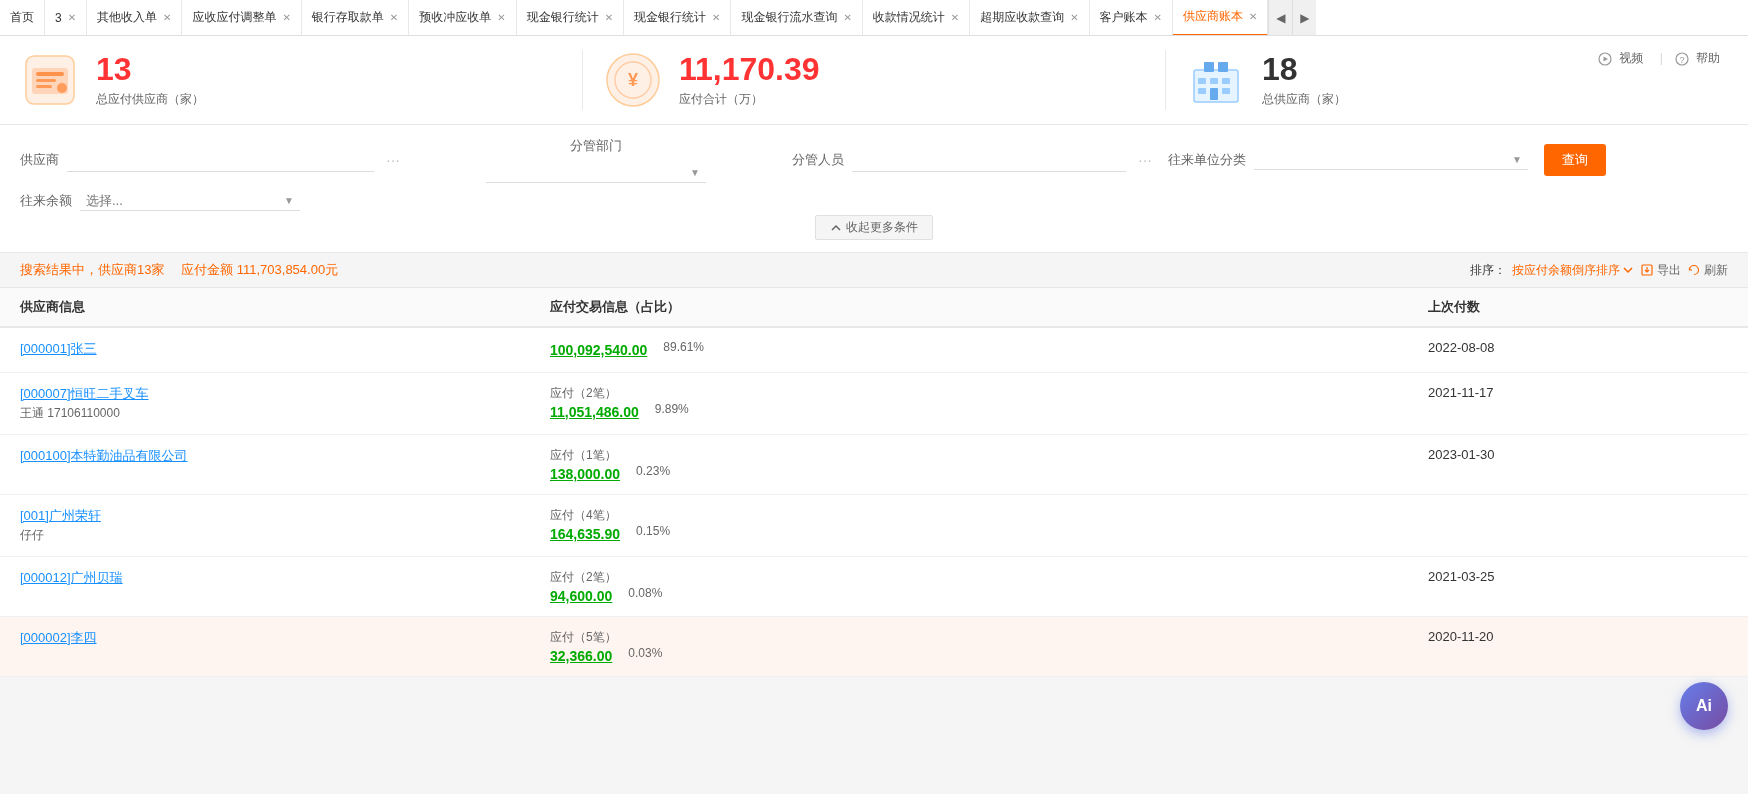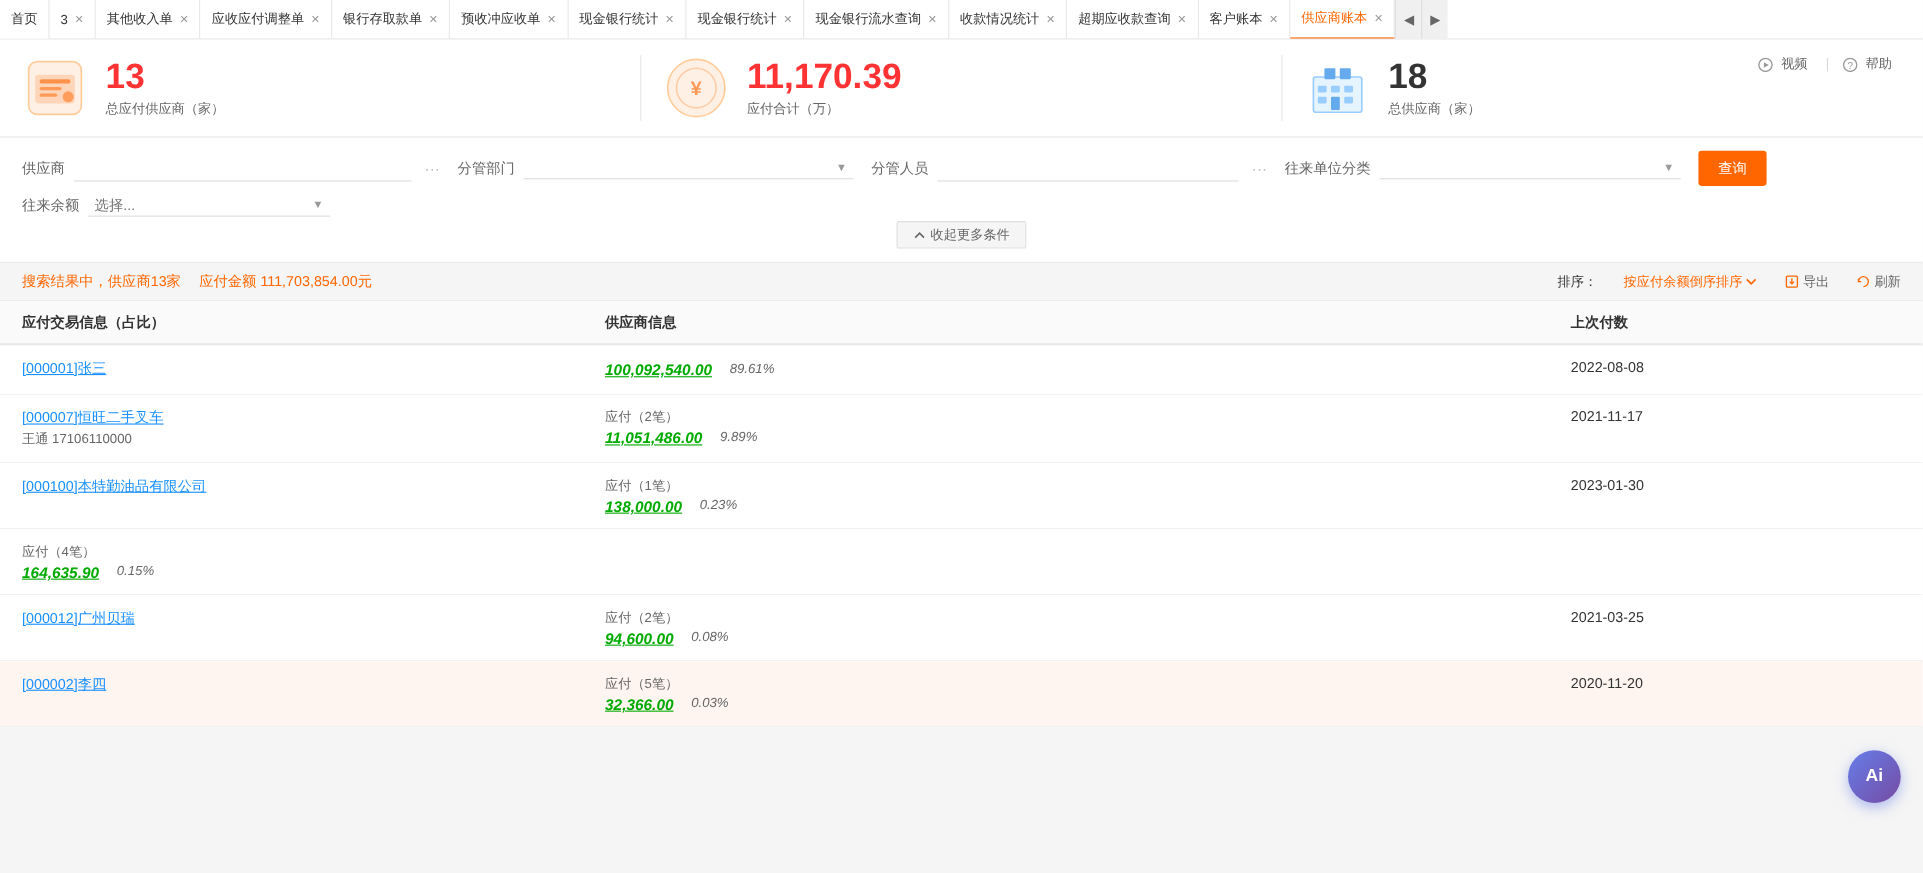--- a/index.html
+++ b/index.html
@@ -79,21 +79,21 @@
       padding: 3px 14px; border-radius: 2px;
     }
 
     
     .result-bar {
       display: flex; align-items: center; justify-content: space-between;
       padding: 8px 20px; background: #f5f5f5; border-bottom: 1px solid #e8e8e8;
     }
     .result-info { font-size: 13px; color: #333; }
     .result-info span { color: #ff6600; }
-    .result-actions { display: flex; align-items: center; gap: 24px; font-size: 12px; color: #666; }
+    .result-actions { display: flex; align-items: center; gap: 6px; font-size: 12px; color: #666; }
     .result-actions .sort-label { color: #333; }
     .result-actions .sort-val { color: #ff6600; cursor: pointer; display: flex; align-items: center; gap: 2px; }
     .result-actions .action-btn { display: flex; align-items: center; gap: 3px; cursor: pointer; color: #666; }
     .result-actions .action-btn svg { width: 14px; height: 14px; }
 
     
     .main-table { background: #fff; width: 100%; }
     .table-header {
       display: grid; grid-template-columns: 530px 1fr 300px;
       padding: 10px 20px; background: #fafafa; border-bottom: 2px solid #e8e8e8;
@@ -103,21 +103,21 @@
       display: grid; grid-template-columns: 530px 1fr 300px;
       padding: 12px 20px; border-bottom: 1px solid #f0f0f0;
       background: #fff; align-items: start;
     }
     .table-row.highlighted { background: #fff5f0; }
     .supplier-name { color: #1890ff; text-decoration: underline; cursor: pointer; font-size: 13px; }
     .supplier-contact { color: #666; font-size: 12px; margin-top: 2px; }
     .tx-label { font-size: 12px; color: #666; }
     .tx-amount { font-size: 14px; color: #00aa00; font-weight: bold; cursor: pointer; text-decoration: underline; margin-top: 2px; }
     .tx-percent { font-size: 12px; color: #666; margin-left: 16px; }
-    .tx-row { display: flex; align-items: center; gap: 0; font-style: italic; }
+    .tx-row { display: flex; align-items: flex-start; gap: 0; }
     .last-pay { font-size: 13px; color: #333; }
 
     
     .table-scroll { max-height: 500px; overflow-y: auto; }
     .table-scroll::-webkit-scrollbar { width: 6px; }
     .table-scroll::-webkit-scrollbar-thumb { background: #ccc; border-radius: 3px; }
 
     
     .ai-btn {
       position: fixed; right: 20px; bottom: 64px;
@@ -264,21 +264,21 @@
 
 <div class="filter-area">
   <div class="filter-row">
 
     <div class="filter-item" style="max-width:380px;">
       <span class="filter-label">供应商</span>
       <input class="filter-input" type="text" style="border-bottom: 1px solid rgb(221, 221, 221); width: 240px;">
       <span class="filter-dots">···</span>
     </div>
 
-    <div class="filter-item" style="max-width:360px;">
+    <div class="filter-item" style="max-width:360px;flex-direction:column;">
       <span class="filter-label">分管部门</span>
       <div class="filter-select-container" style="width:220px;">
         <input type="text" style="">
         <span class="arrow">▼</span>
       </div>
     </div>
 
     <div class="filter-item" style="max-width:360px;">
       <span class="filter-label">分管人员</span>
       <input class="filter-input" type="text" style="width: 220px;">
@@ -342,22 +342,22 @@
           <path d="M2.5 7 A4.5 4.5 0 1 1 7 11.5" stroke="#ff6600" stroke-width="1.2" fill="none"></path>
           <polyline points="2.5,4.5 2.5,7 5,7" stroke="#ff6600" stroke-width="1.2" fill="none"></polyline>
         </svg>
       <span>刷新</span>
     </span>
   </div>
 </div>
 
 <div class="main-table">
   <div class="table-header">
+    <div>供应商信息</div>
     <div>应付交易信息（占比）</div>
-    <div>供应商信息</div>
     <div>上次付数</div>
   </div>
 
   <div class="table-scroll">
 
     <div class="table-row">
       <div>
         <div class="supplier-name">[000001]张三</div>
         <div class="supplier-contact"></div>
       </div>
@@ -395,20 +395,24 @@
         <div class="tx-row">
           <span class="tx-amount">138,000.00</span>
           <span class="tx-percent">0.23%</span>
         </div>
       </div>
       <div class="last-pay">2023-01-30</div>
     </div>
 
     <div class="table-row">
       <div>
+        <div class="supplier-name">[001]广州荣轩</div>
+        <div class="supplier-contact">仔仔</div>
+      </div>
+      <div>
         <div class="tx-label">应付（4笔）</div>
         <div class="tx-row">
           <span class="tx-amount">164,635.90</span>
           <span class="tx-percent">0.15%</span>
         </div>
       </div>
       <div class="last-pay"></div>
     </div>
 
     <div class="table-row">

